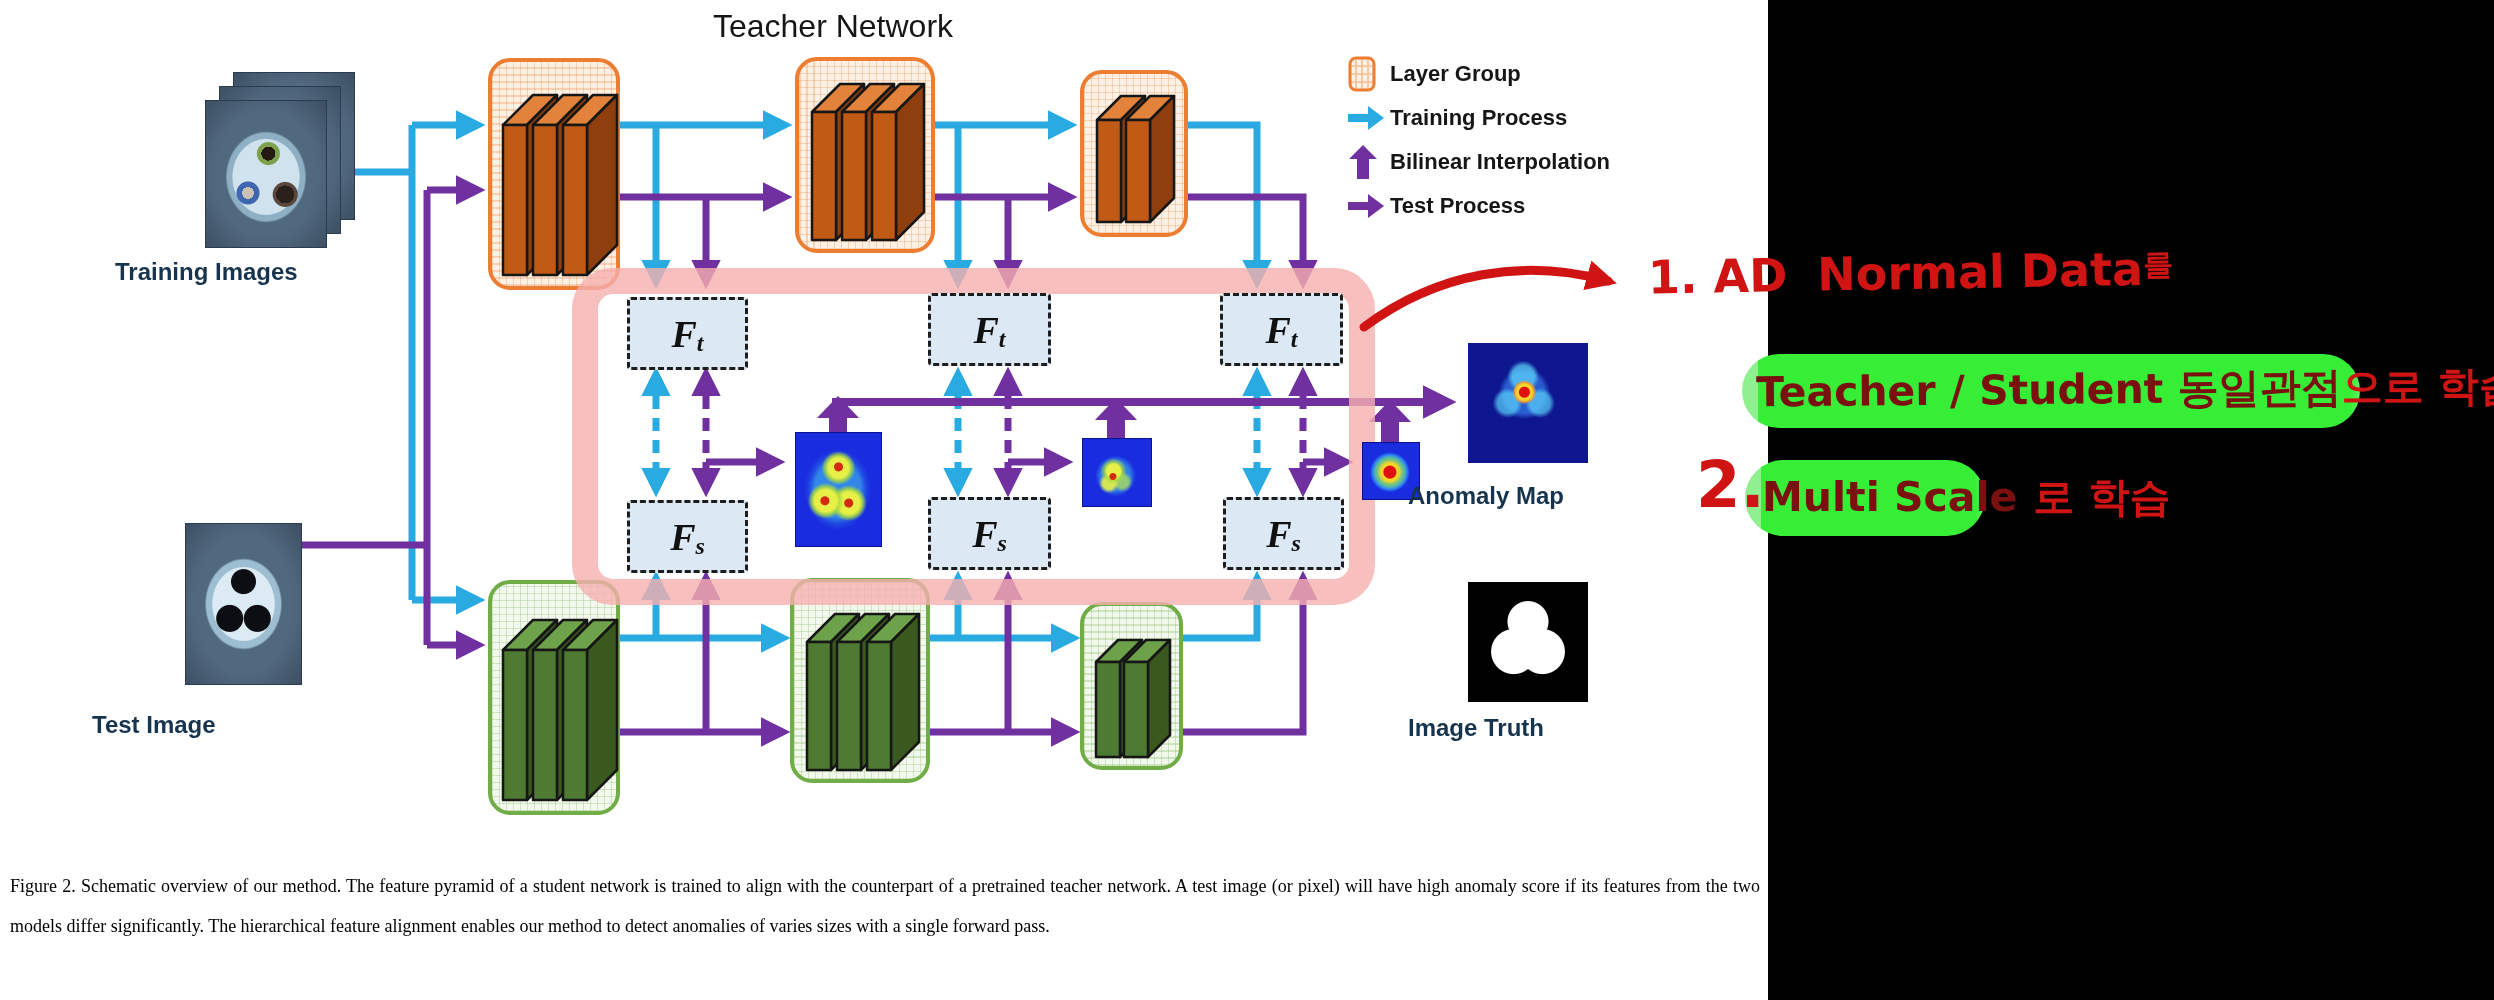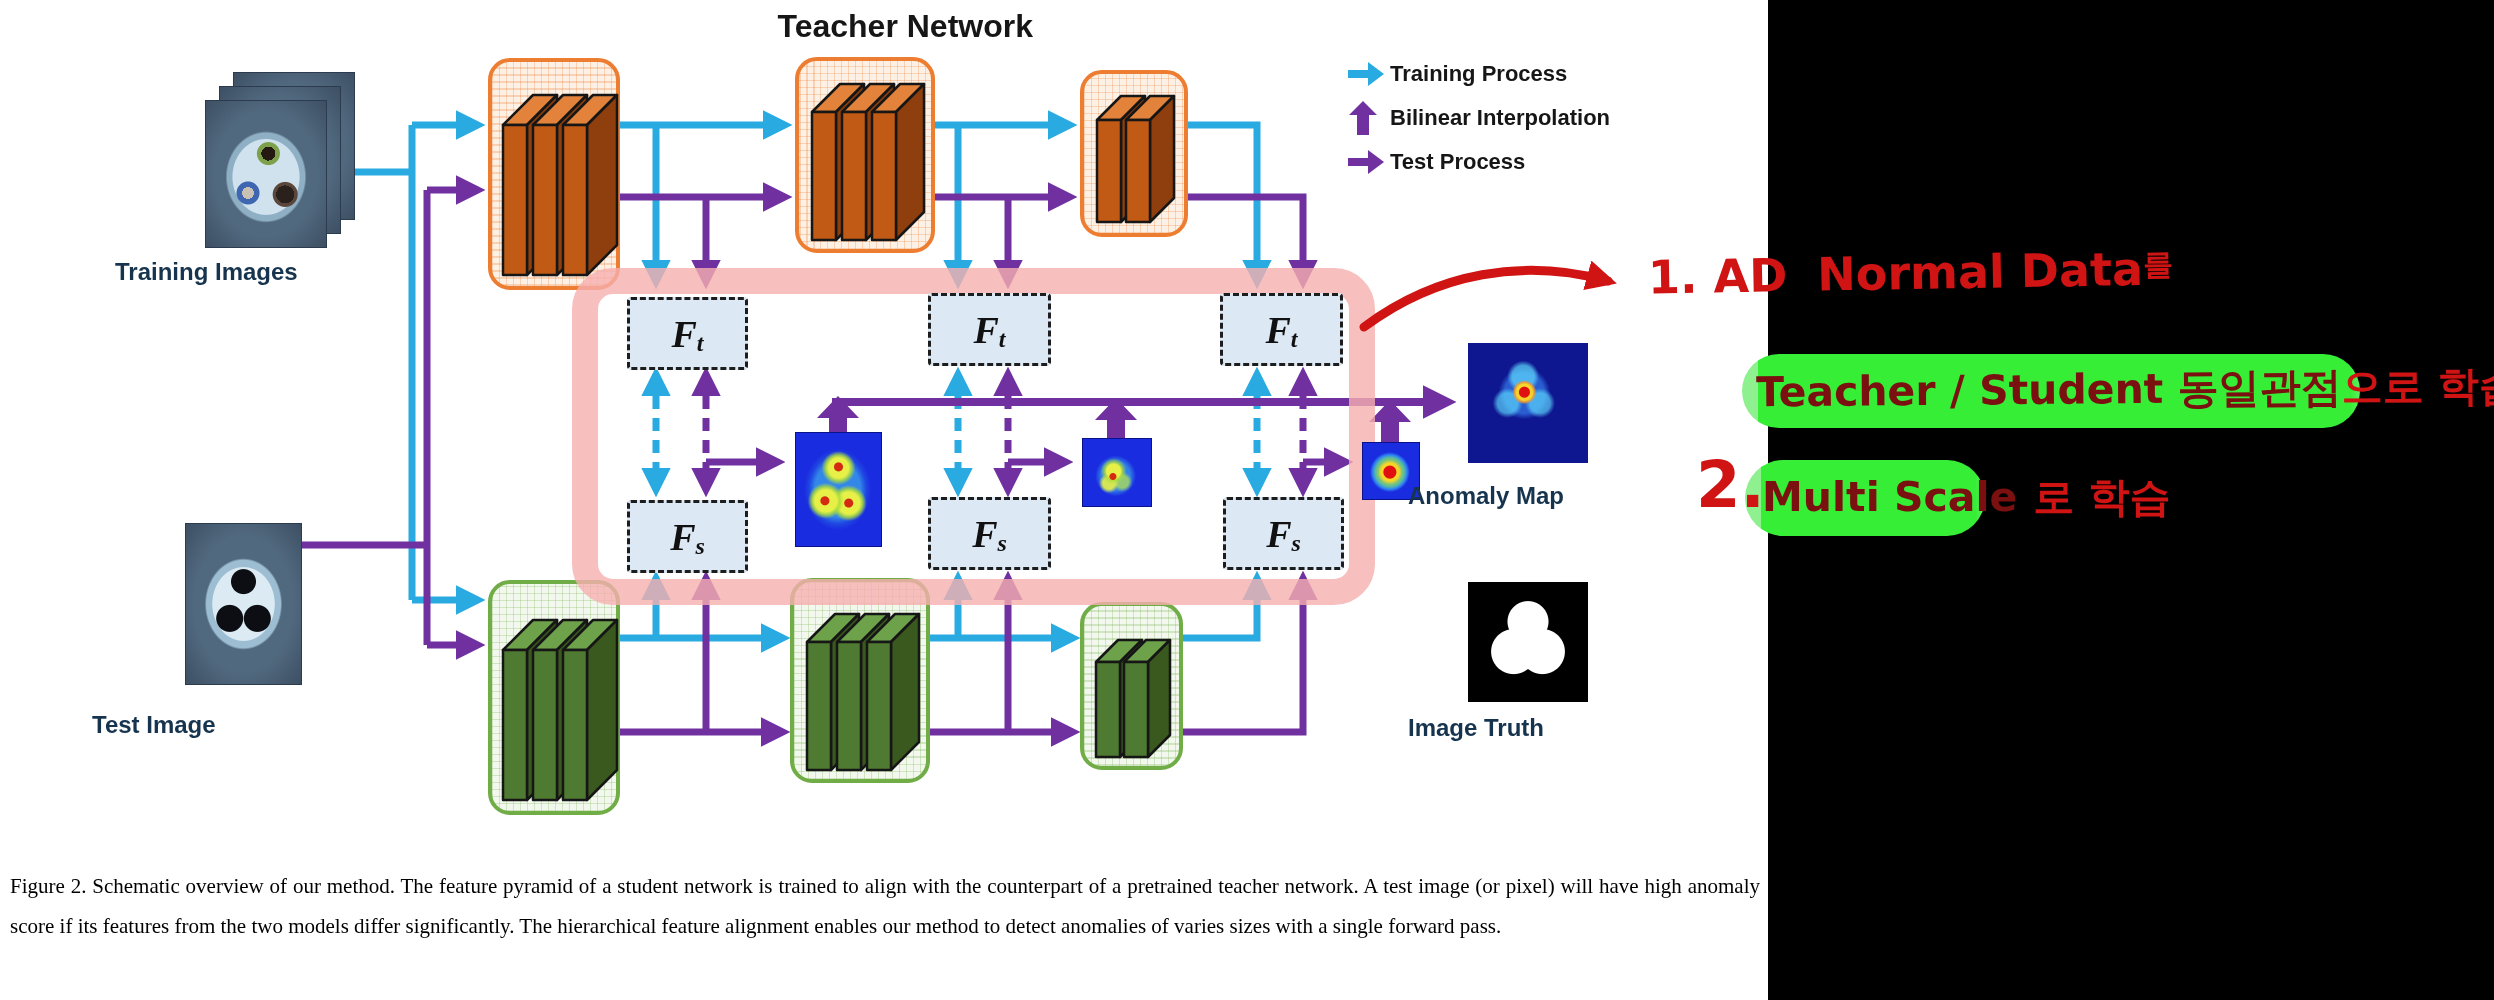--- a/index.html
+++ b/index.html
@@ -81,32 +81,32 @@
       radial-gradient(circle 26px at 47% 42%, rgba(60,140,250,.6) 0 20px, rgba(0,0,0,0) 26px),
       #0e1690;}
   .gtruth{left:1468px;top:582px;width:120px;height:120px;z-index:3;position:absolute;
     background:
       radial-gradient(circle 21px at 50% 33%, #ffffff 0 20px, rgba(0,0,0,0) 21px),
       radial-gradient(circle 23px at 38% 58%, #ffffff 0 22px, rgba(0,0,0,0) 23px),
       radial-gradient(circle 23px at 62% 58%, #ffffff 0 22px, rgba(0,0,0,0) 23px),
       #000;}
 
   
-  .netTitle{position:absolute;z-index:4;font-size:32px;font-weight:700;color:#161616;
-            width:400px;text-align:right;}
+  .netTitle{position:absolute;z-index:4;font-size:32px;font-weight:400;color:#161616;
+            width:400px;text-align:center;}
   .plabel{position:absolute;z-index:4;font-size:24px;font-weight:700;color:#17344F;
           width:300px;text-align:left;}
   .legend{position:absolute;left:1346px;top:52px;z-index:4;}
   .legend .row{display:flex;align-items:center;height:44px;}
   .legend .ic{width:44px;display:flex;justify-content:flex-start;align-items:center;}
   .legend .lab{font-size:22px;font-weight:700;color:#161616;}
 
   
   .caption{position:absolute;left:10px;top:866px;width:1750px;z-index:4;
-           font-family:"Liberation Serif", serif;font-size:21px;line-height:40px;color:#000;
+           font-family:"Liberation Serif", serif;font-size:18px;line-height:40px;color:#000;
            text-align:justify;}
 
   
   .ink{font-family:"DejaVu Sans", sans-serif;font-weight:700;color:#D01414;z-index:5;position:absolute;
        white-space:nowrap;}
   .pill{position:absolute;z-index:4;background:linear-gradient(90deg,#8FF08F 0 16px,#35EE35 16px calc(100% - 10px),#5FF05F 100%);
         border-radius:38px;}
   .ink-dark{color:#7A1010;}
 </style>
 </head>
@@ -323,20 +323,29 @@
 
   <div class="netTitle" style="left:633px;top:8px;">Teacher Network</div>
   <div class="plabel" style="left:115px;top:258px;">Training Images</div>
   <div class="plabel" style="left:92px;top:711px;">Test Image</div>
   <div class="plabel" style="left:1408px;top:482px;">Anomaly Map</div>
   <div class="plabel" style="left:1408px;top:714px;">Image Truth</div>
 
   <div class="legend">
     <div class="row">
       <span class="ic">
+        <svg width="34" height="38">
+            <rect x="4" y="3" width="24" height="32" rx="6" fill="#FDF1E6" stroke="#ED7D31" stroke-width="3"></rect>
+            <path d="M10 3 V35 M16 3 V35 M22 3 V35 M4 11 H28 M4 19 H28 M4 27 H28" stroke="rgba(237,125,49,.45)" stroke-width="1.5"></path>
+          </svg>
+      </span>
+      <span class="lab">Layer Group</span>
+    </div>
+    <div class="row">
+      <span class="ic">
         <svg width="40" height="30">
             <path d="M2 15 H24" stroke="#29ABE2" stroke-width="8" fill="none"></path>
             <polygon points="22,3 38,15 22,27" fill="#29ABE2"></polygon>
           </svg>
       </span>
       <span class="lab">Training Process</span>
     </div>
     <div class="row">
       <span class="ic">
         <svg width="34" height="38">

